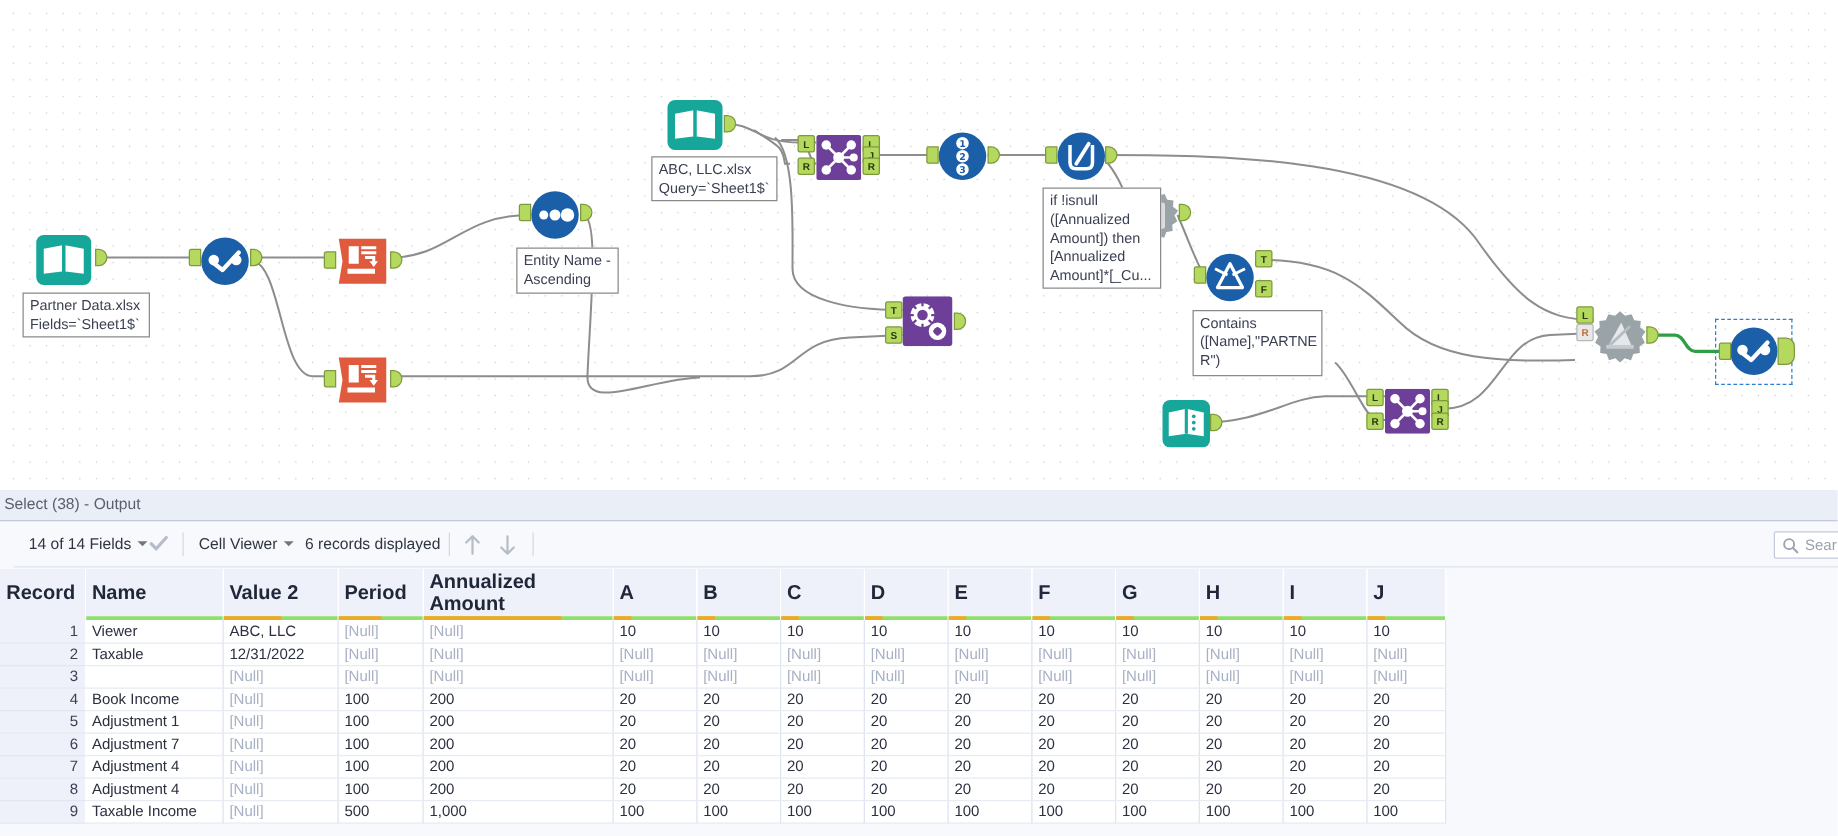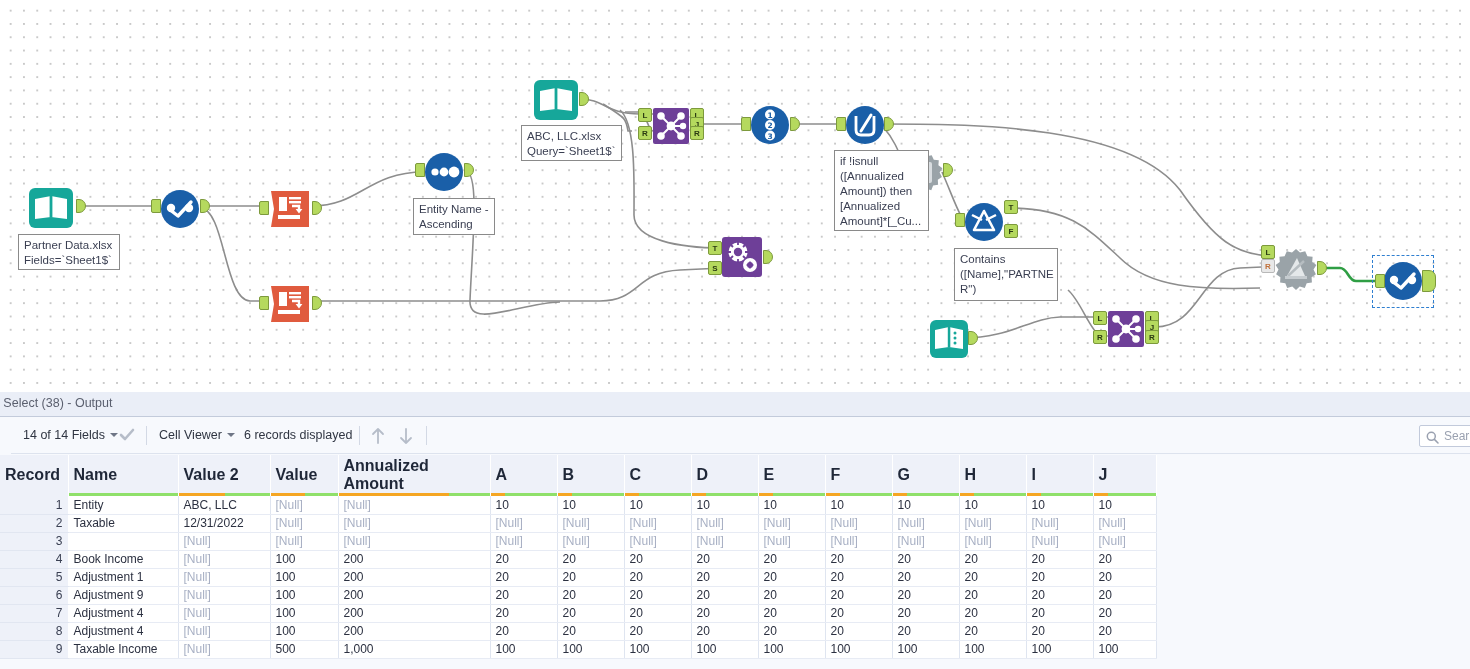--- a/index.html
+++ b/index.html
@@ -452,38 +452,38 @@
     </span>
     <span class="sp">Sear</span>
   </div>
 
   <table id="grid">
     <thead>
         <tr>
           <th class="rec" style="width: 68px;"><span>Record</span></th>
           <th style="width: 110px;"><span>Name</span><span class="ul"></span></th>
           <th style="width: 92px;"><span>Value 2</span><span class="ul mix" style="--w: 46px;"></span></th>
-          <th style="width: 68px;"><span>Value</span><span class="ul mix" style="--w: 34px;"></span></th>
+          <th style="width: 68px;"><span>Period</span><span class="ul mix" style="--w: 34px;"></span></th>
           <th style="width: 152px;"><span>Annualized Amount</span><span class="ul mix" style="--w: 110px;"></span></th>
           <th style="width: 67px;"><span>A</span><span class="ul mix" style="--w: 14px;"></span></th>
           <th style="width: 67px;"><span>B</span><span class="ul mix" style="--w: 14px;"></span></th>
           <th style="width: 67px;"><span>C</span><span class="ul mix" style="--w: 14px;"></span></th>
           <th style="width: 67px;"><span>D</span><span class="ul mix" style="--w: 14px;"></span></th>
           <th style="width: 67px;"><span>E</span><span class="ul mix" style="--w: 14px;"></span></th>
           <th style="width: 67px;"><span>F</span><span class="ul mix" style="--w: 14px;"></span></th>
           <th style="width: 67px;"><span>G</span><span class="ul mix" style="--w: 14px;"></span></th>
           <th style="width: 67px;"><span>H</span><span class="ul mix" style="--w: 14px;"></span></th>
           <th style="width: 67px;"><span>I</span><span class="ul mix" style="--w: 14px;"></span></th>
           <th style="width: 63px;"><span>J</span><span class="ul mix" style="--w: 14px;"></span></th>
         </tr>
       </thead>
     <tbody>
         <tr>
           <td class="recnum" style="width: 68px;">1</td>
-          <td style="width: 110px;">Entity</td>
+          <td style="width: 110px;">Viewer</td>
           <td style="width: 92px;">ABC, LLC</td>
           <td class="null" style="width: 68px;">[Null]</td>
           <td class="null" style="width: 152px;">[Null]</td>
           <td style="width: 67px;">10</td>
           <td style="width: 67px;">10</td>
           <td style="width: 67px;">10</td>
           <td style="width: 67px;">10</td>
           <td style="width: 67px;">10</td>
           <td style="width: 67px;">10</td>
           <td style="width: 67px;">10</td>
@@ -554,21 +554,21 @@
           <td style="width: 67px;">20</td>
           <td style="width: 67px;">20</td>
           <td style="width: 67px;">20</td>
           <td style="width: 67px;">20</td>
           <td style="width: 67px;">20</td>
           <td style="width: 67px;">20</td>
           <td style="width: 63px;">20</td>
         </tr>
         <tr>
           <td class="recnum" style="width: 68px;">6</td>
-          <td style="width: 110px;">Adjustment 9</td>
+          <td style="width: 110px;">Adjustment 7</td>
           <td class="null" style="width: 92px;">[Null]</td>
           <td style="width: 68px;">100</td>
           <td style="width: 152px;">200</td>
           <td style="width: 67px;">20</td>
           <td style="width: 67px;">20</td>
           <td style="width: 67px;">20</td>
           <td style="width: 67px;">20</td>
           <td style="width: 67px;">20</td>
           <td style="width: 67px;">20</td>
           <td style="width: 67px;">20</td>

